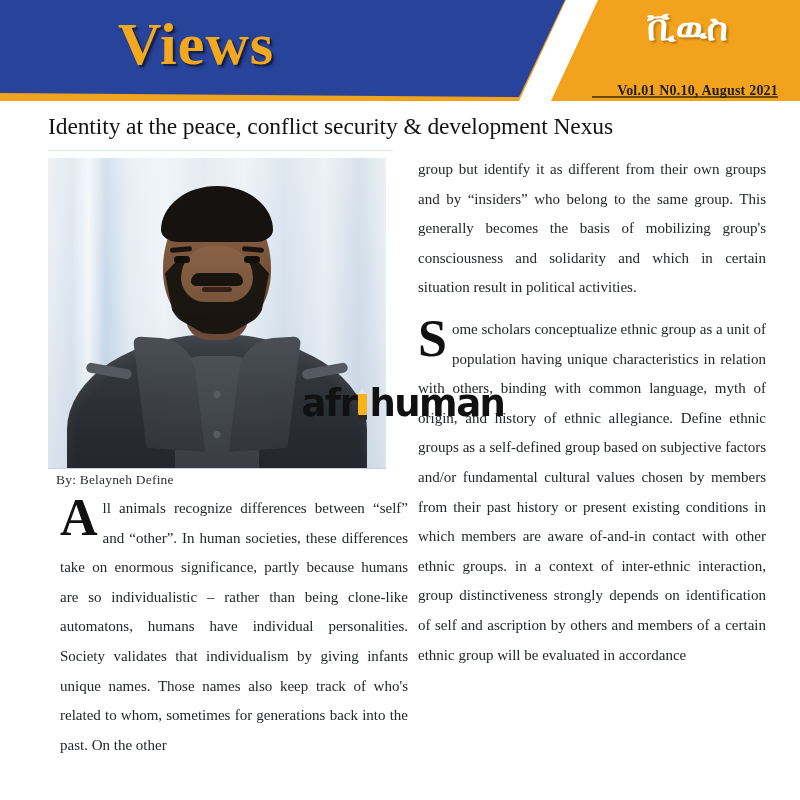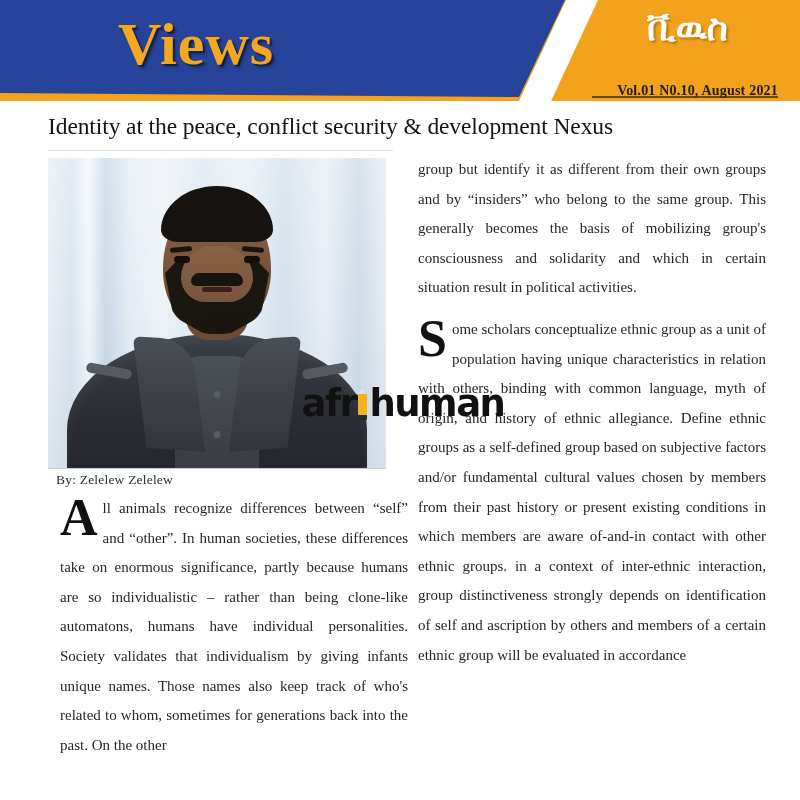--- a/index.html
+++ b/index.html
@@ -268,21 +268,21 @@
     <div class="ph-face-open"></div>
     <div class="ph-hair"></div>
     <div class="ph-browL"></div>
     <div class="ph-browR"></div>
     <div class="ph-eyeL"></div>
     <div class="ph-eyeR"></div>
     <div class="ph-stache"></div>
     <div class="ph-mouth"></div>
   </div>
   <div class="photo-caption-rule"></div>
-  <div class="photo-caption">By: Zelelew Zelelew</div>
+  <div class="photo-caption">By: Belayneh Define</div>
 
   <div class="col col-left" style="top:494px;">
     <div class="body-text">
       <p class="dropcap">All animals recognize differences between “self” and “other”. In human societies, these differences take on enormous significance, partly because humans are so individualistic – rather than being clone-like automatons, humans have individual personalities. Society validates that individualism by giving infants unique names. Those names also keep track of who's related to whom, sometimes for generations back into the past. On the other</p>
     </div>
   </div>
 
   <div class="col col-right">
     <div class="body-text">
       <p>group but identify it as different from their own groups and by “insiders” who belong to the same group. This generally becomes the basis of mobilizing group's consciousness and solidarity and which in certain situation result in political activities.</p>

